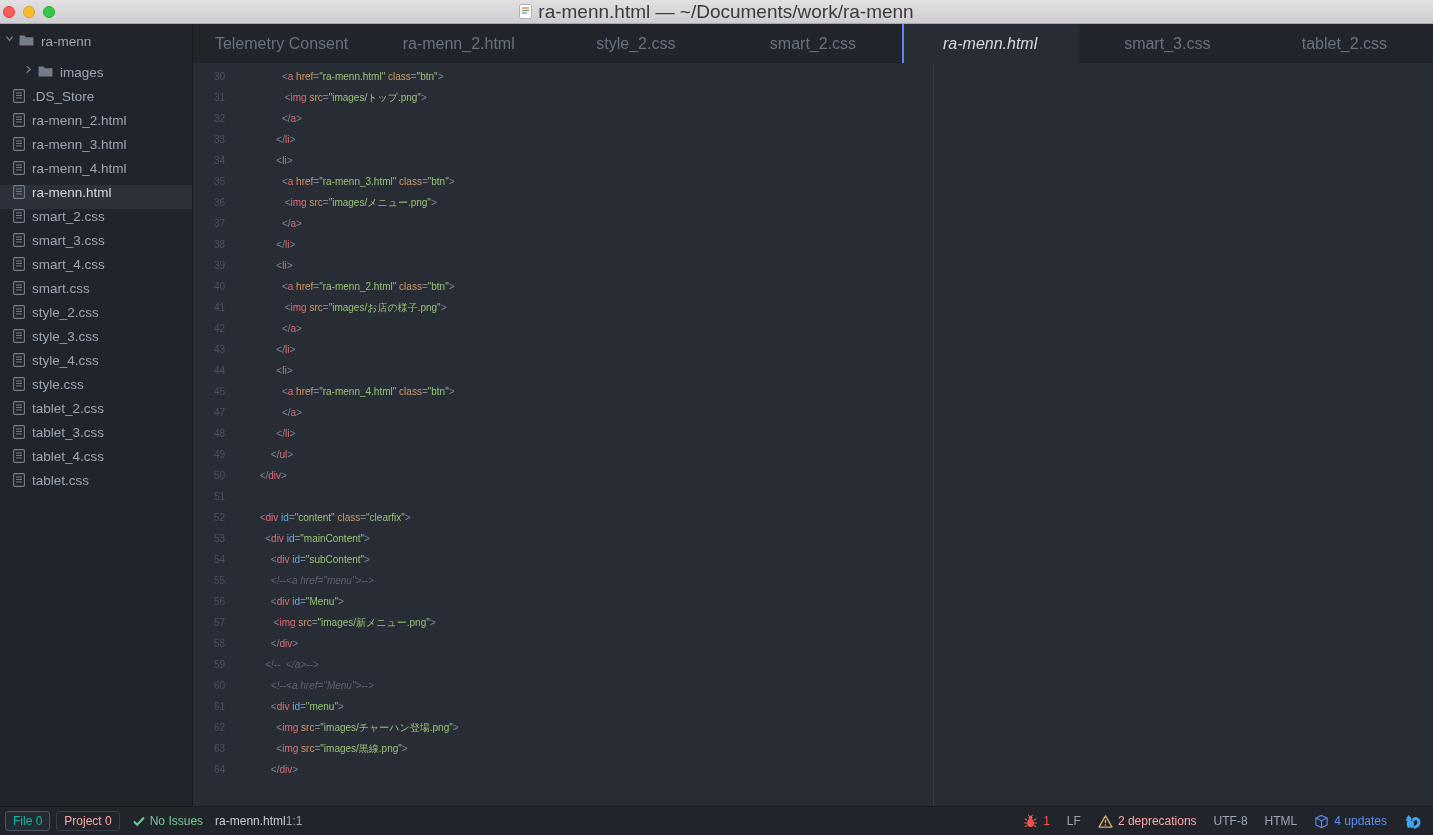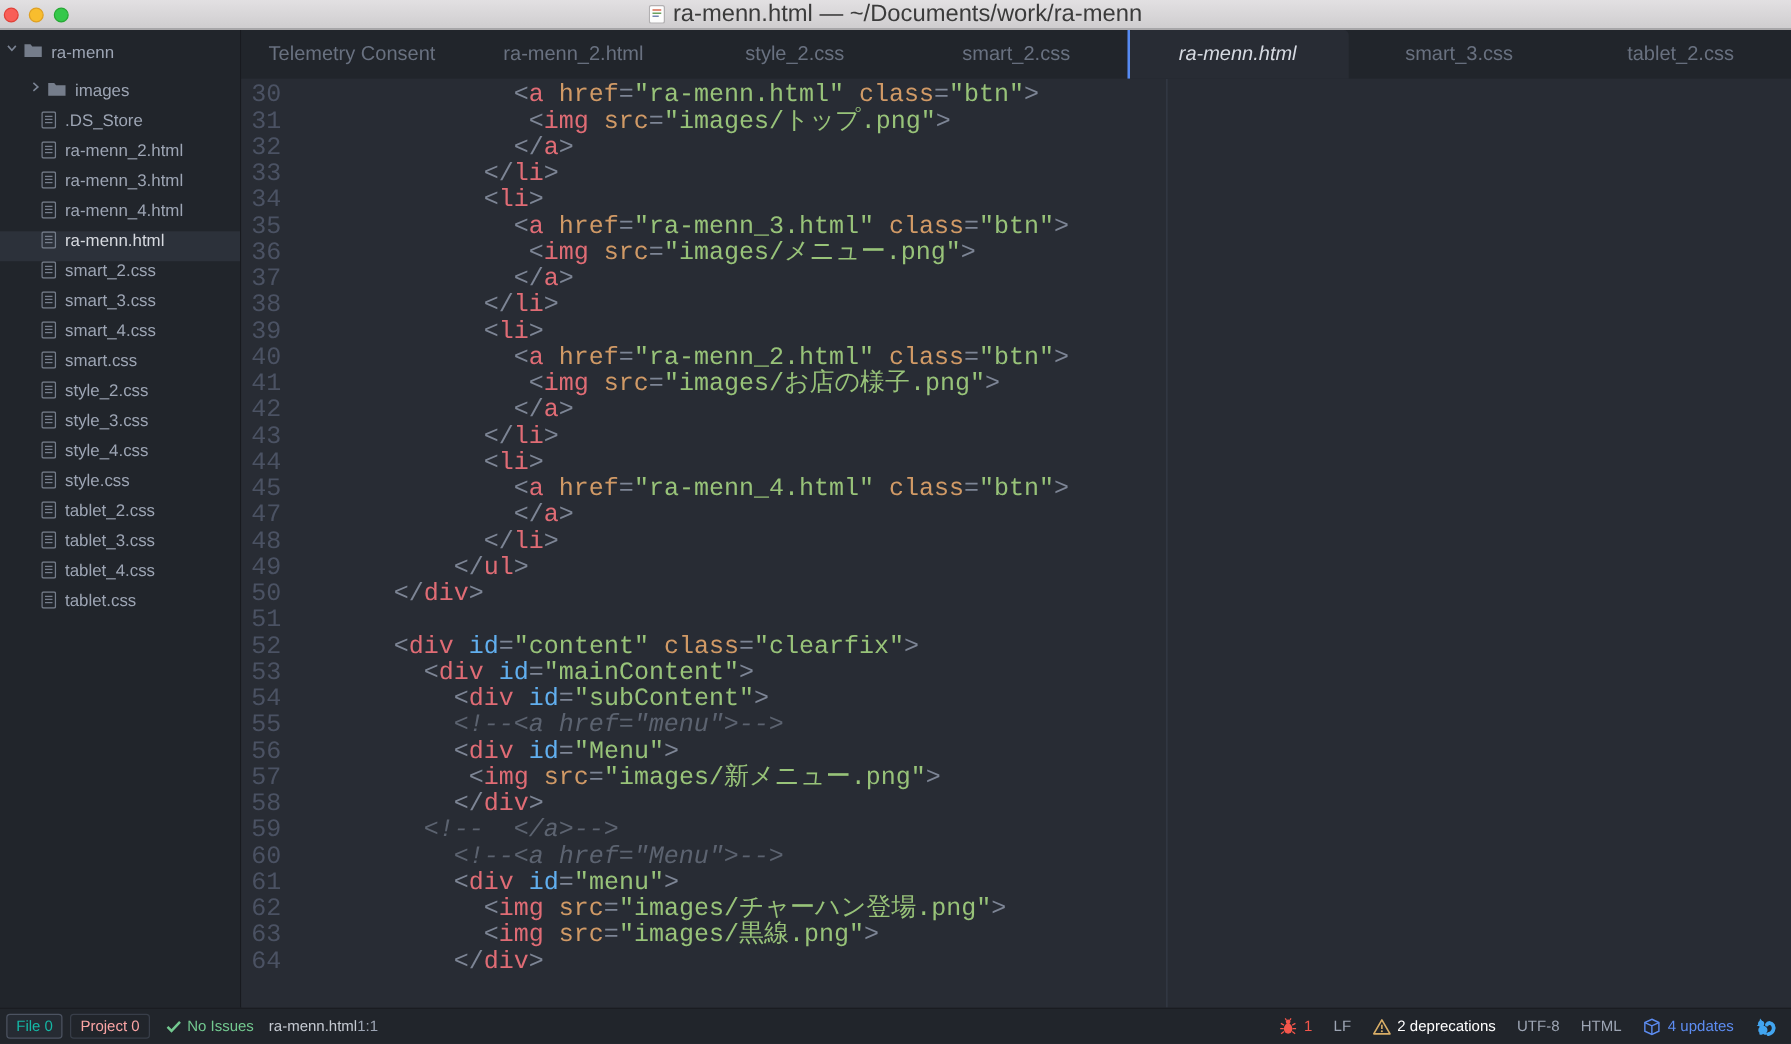--- a/index.html
+++ b/index.html
@@ -11,50 +11,50 @@
   .light-yellow{background:#f8bd2e;border:1px solid #dfa023}
   .light-green{background:#34c84a;border:1px solid #26a834}
   .wtitle{font-size:19px;color:#3b3b3b;display:flex;align-items:center;gap:6px}
   .main{display:flex;height:782px}
   .sidebar{width:193px;flex:none;background:#21252b;border-right:1px solid #181a1f;box-sizing:border-box;overflow:hidden}
   .tree{padding-top:10px;font-size:13.5px;color:#9da5b4}
   .trow{height:24px;display:flex;align-items:flex-start}
   .trow .chev{width:14px;margin-left:5px;flex:none;display:flex;align-items:center}
   .trow .icon{flex:none;display:flex;align-items:center;margin-right:7px}
   .trow.child{padding-left:19px}
-  .trow.file{padding-left:33px}
+  .trow.file{padding-left:13px}
   .trow.selected{background:#2c313a;color:#d7dae0}
   .treelist{margin-top:7px}
   .rightcol{flex:1;display:flex;flex-direction:column;min-width:0}
   .tabbar{height:39px;background:#21252b;display:flex;flex:none}
   .tab{flex:1;position:relative;display:flex;align-items:center;justify-content:center;font-size:16px;color:#697180}
   .tab.active{background:#282c34;color:#d6dae2;font-style:italic;border-top-left-radius:4px;border-top-right-radius:4px}
   .tab .accent{display:none}
   .tab.active .accent{display:block;position:absolute;left:0;top:0;bottom:0;width:2.5px;background:#568af2}
   .editor{flex:1;position:relative;padding-top:3px;background:#282c34;overflow:hidden}
   .wrapguide{position:absolute;left:740px;top:0;bottom:0;width:1px;background:#353b47}
-  .line{display:flex;height:21px;font-family:Liberation Mono, monospace;font-size:20px;line-height:21px}
+  .line{display:flex;height:21px;font-family:Liberation Sans, sans-serif;font-size:10px;line-height:21px}
   .ln{flex:none;width:32px;text-align:right;color:#4b5263}
   .lc{white-space:pre;margin-left:18px}
   .tk-p{color:#7d8595}
   .tk-t{color:#e06c75}
   .tk-a{color:#d19a66}
   .tk-i{color:#61afef}
   .tk-s{color:#98c379}
   .tk-c{color:#5c6370;font-style:italic}
   .tk-w{color:#abb2bf}
   .statusbar{height:29px;background:#21252b;border-top:1px solid #181a1f;box-sizing:border-box;display:flex;align-items:center;justify-content:space-between;font-size:12px;color:#9da5b4;padding:0 12px 0 5px}
   .sleft,.sright{display:flex;align-items:center}
   .tile{border:1px solid #4c5361;border-radius:3px;padding:2px 7px;color:#14b8a6;background:#262b33}
   .tile-dim{border-color:#383e49;color:#fca5a5;background:none;margin-left:6px}
   .noissues{color:#73c990;margin-left:13px;display:flex;align-items:center;gap:5px}
   .fname{color:#c6cbd3;margin-left:12px}
   .cursor{}
   .sright > *{margin-left:17px;display:flex;align-items:center;gap:5px}
-  .red{color:#f5564b}.amber{color:#ffffff}.blue{color:#5d8df2}
+  .red{color:#f5564b}.amber{color:#fca5a5}.blue{color:#5d8df2}
 </style>
 </head>
 <body>
 
 <div class="titlebar">
   <div class="traffic">
     <div class="light light-red"></div>
     <div class="light light-yellow"></div>
     <div class="light light-green"></div>
   </div>

